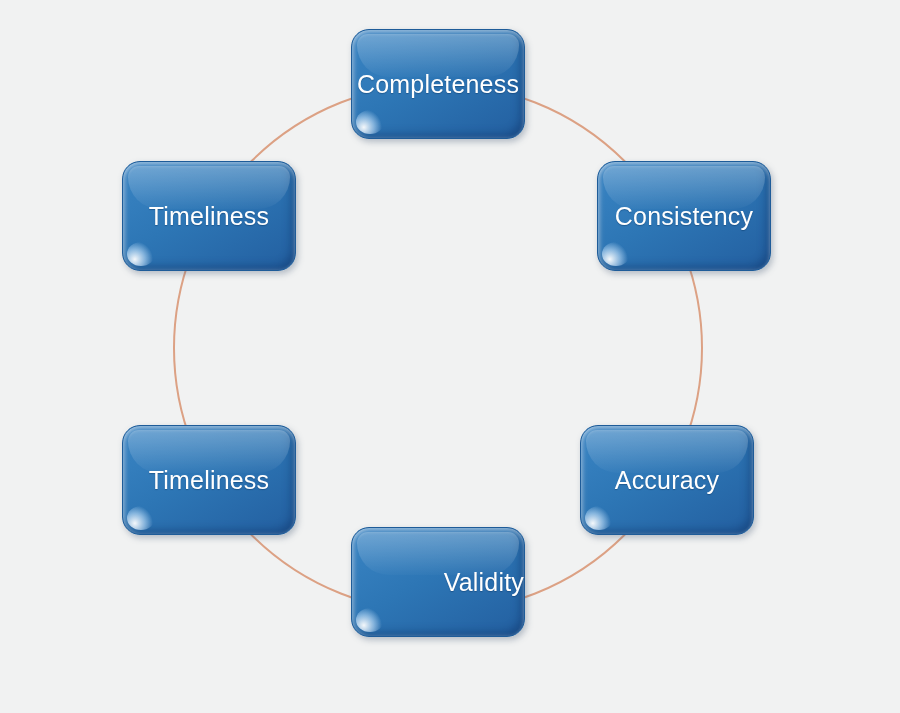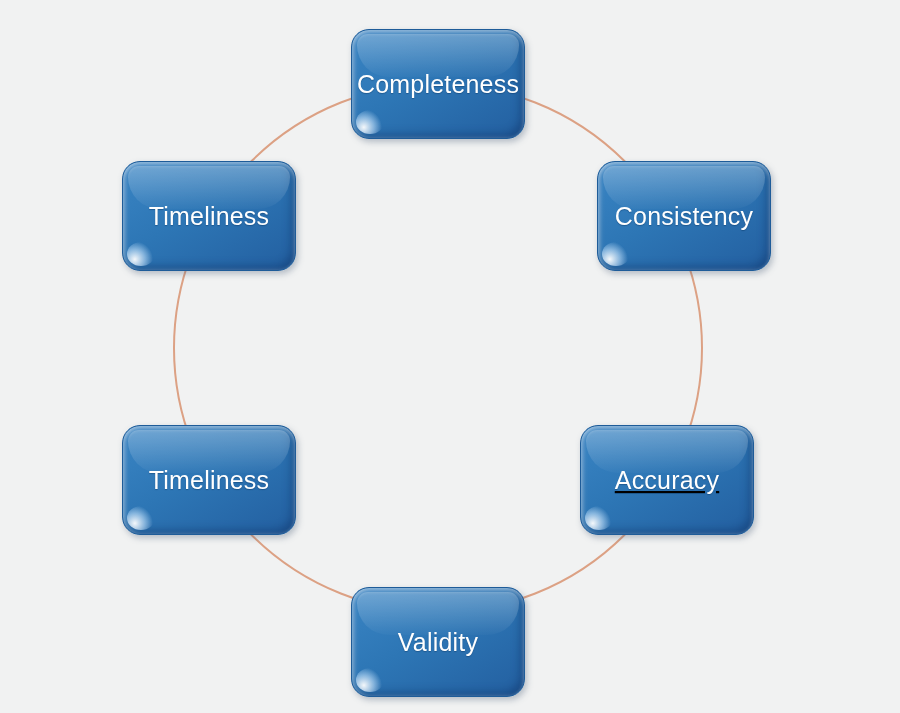--- a/index.html
+++ b/index.html
@@ -66,22 +66,22 @@
   .node-label {
     position: relative;
     color: var(--node-text, #FFFFFF);
     font-size: 25px;
     letter-spacing: 0.2px;
     text-shadow: 0 1px 1px rgba(0,40,80,0.35);
     white-space: nowrap;
   }
   .pos-top          { left: 351px; top: 29px; }
   .pos-upper-right  { left: 580px; top: 161px; margin-left: 17px; }
-  .pos-lower-right  { left: 580px; top: 425px; text-decoration: underline; }
-  .pos-bottom       { left: 351px; top: 587px; }
+  .pos-lower-right  { left: 580px; top: 425px; }
+  .pos-bottom       { left: 351px; top: 527px; justify-content: flex-end; }
   .pos-lower-left   { left: 122px; top: 425px; }
   .pos-upper-left   { left: 122px; top: 161px; }
 </style>
 </head>
 <body>
 
 <div class="stage">
 
   <svg class="ring" width="900" height="713" viewBox="0 0 900 713" aria-hidden="true">
     <circle cx="438" cy="348" r="264" fill="none" stroke="#DCA184" stroke-width="2"></circle>

